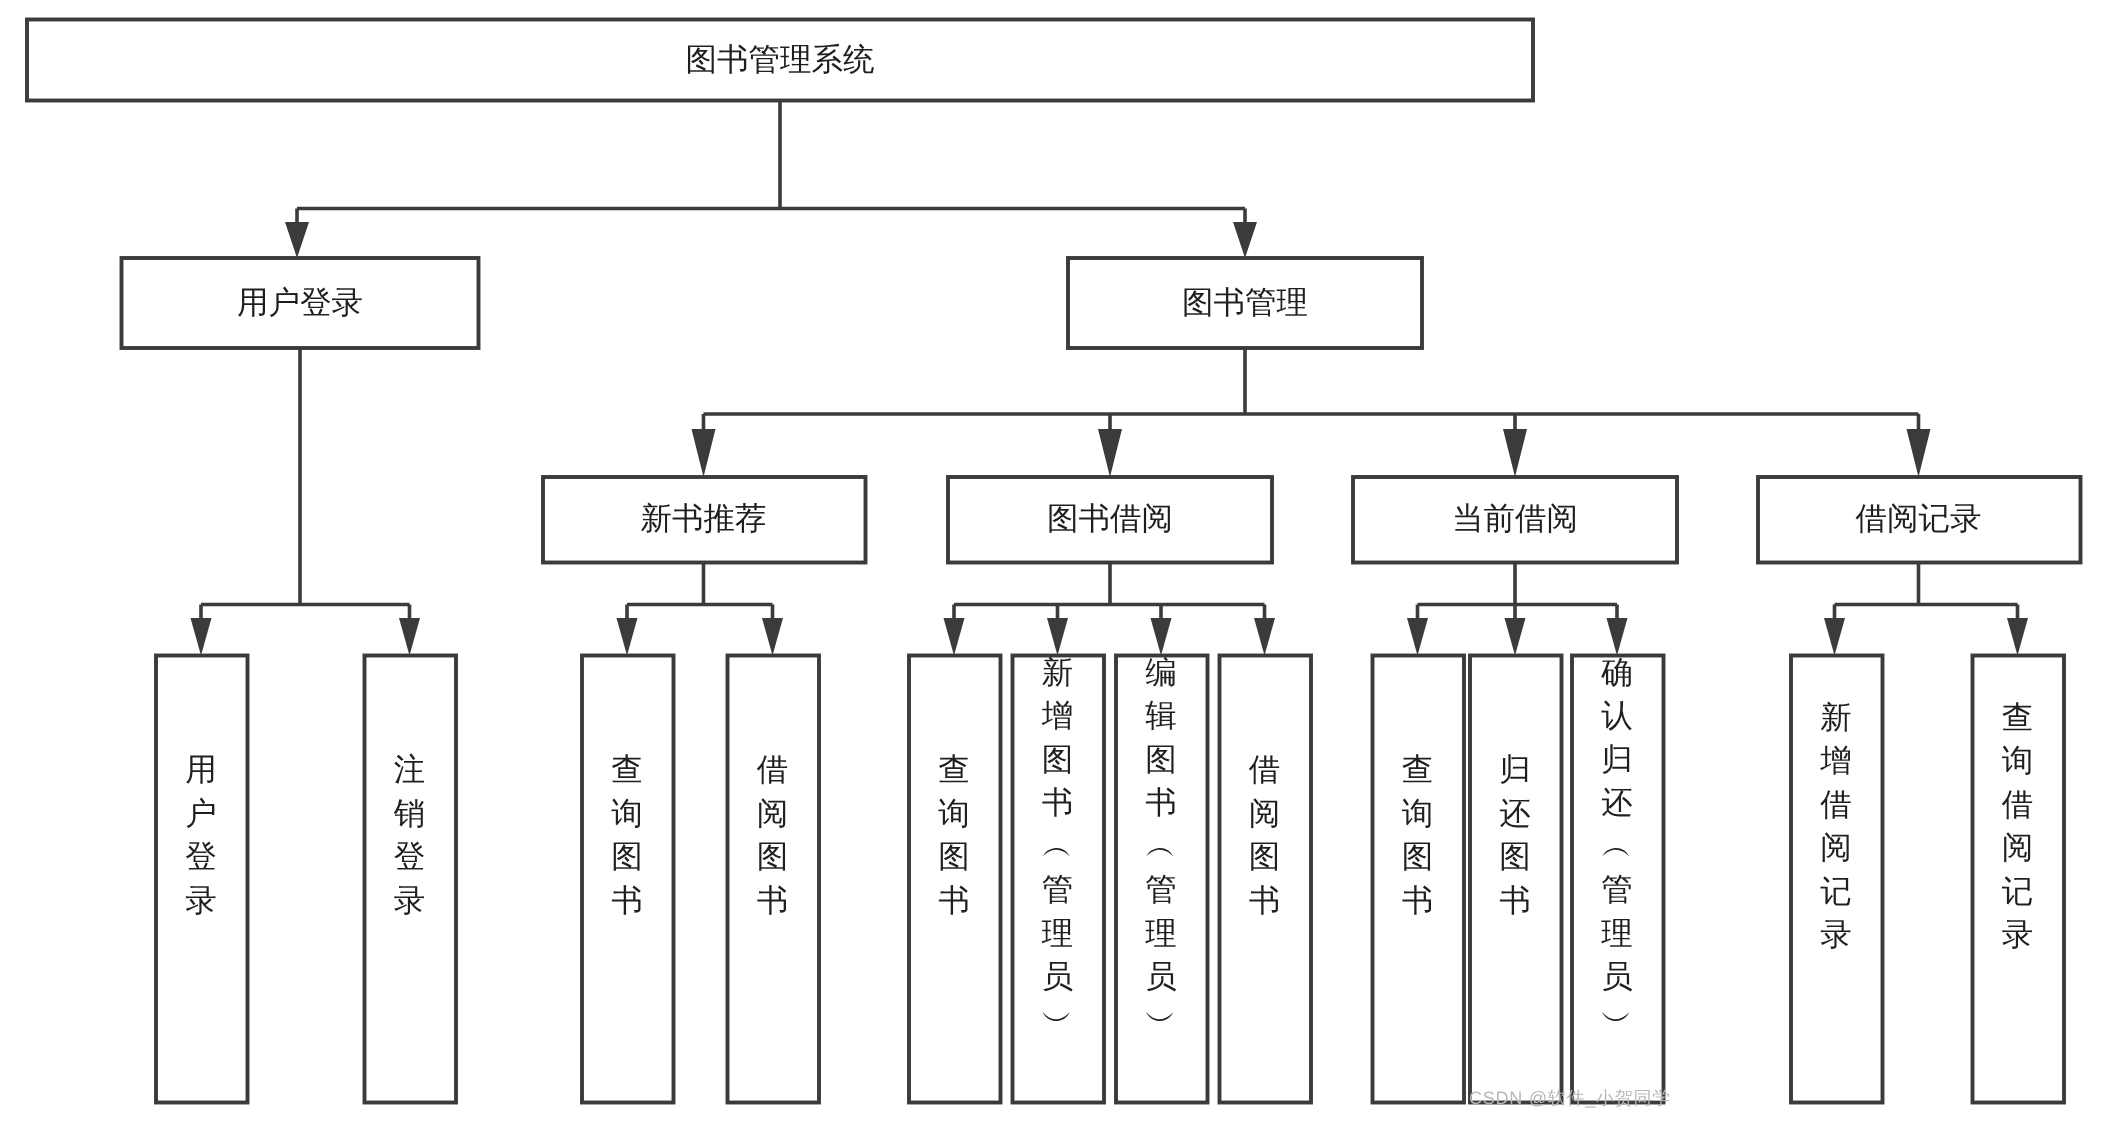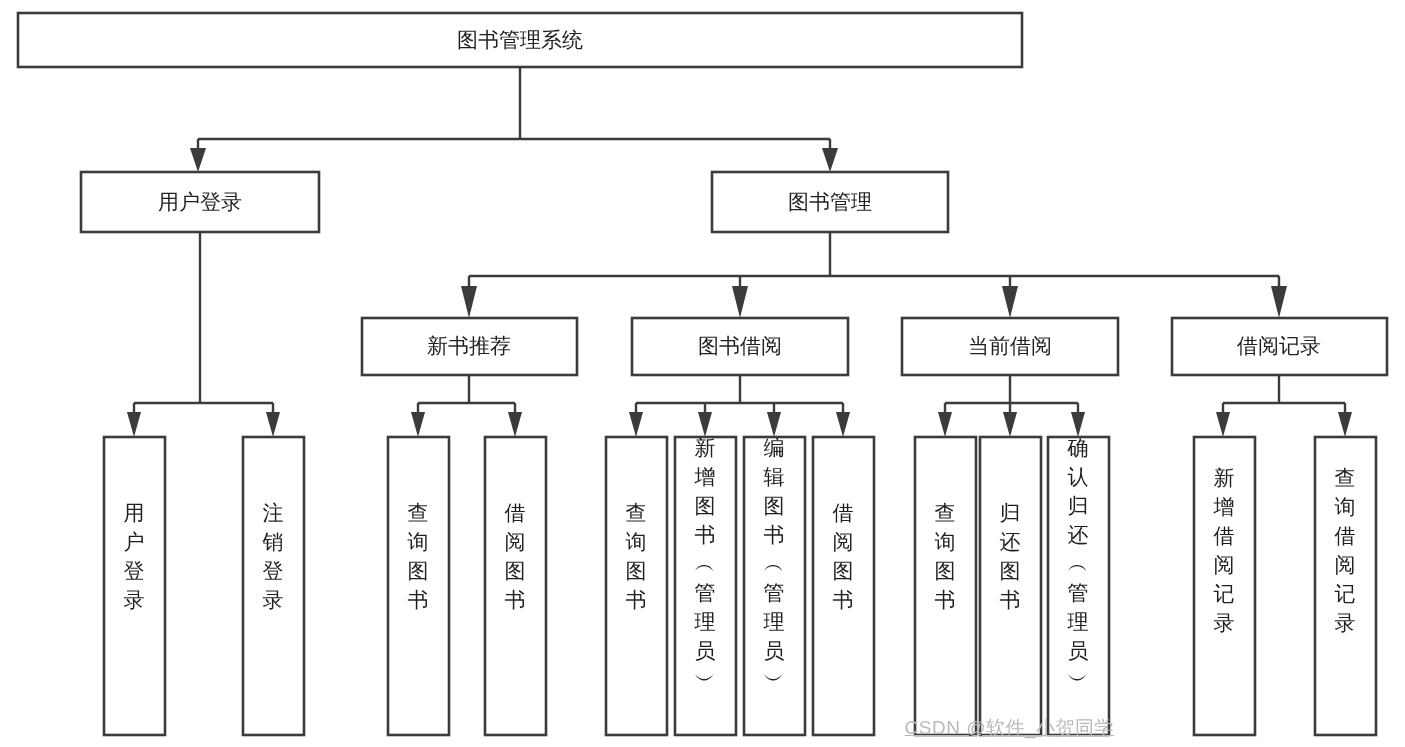--- a/index.html
+++ b/index.html
@@ -55,26 +55,25 @@
     font-family: "Liberation Sans", "DejaVu Sans", sans-serif;
     font-size: 21px;
     fill: #1f1f1f;
     text-anchor: middle;
   }
   .watermark-text {
     position: absolute;
     right: 14px;
     bottom: 6px;
     font-family: "Liberation Sans", "DejaVu Sans", sans-serif;
-    font-size: 19px;
+    font-size: 12px;
     color: #b9b9b9;
     white-space: nowrap;
     letter-spacing: 0.5px;
     user-select: none;
-    text-decoration: underline;
   }
 </style>
 </head>
 <body>
 
 <div id="diagram-root">
 
   <svg class="diagram-canvas" viewBox="0 0 1405 747" xmlns="http://www.w3.org/2000/svg">
 
     <g>

